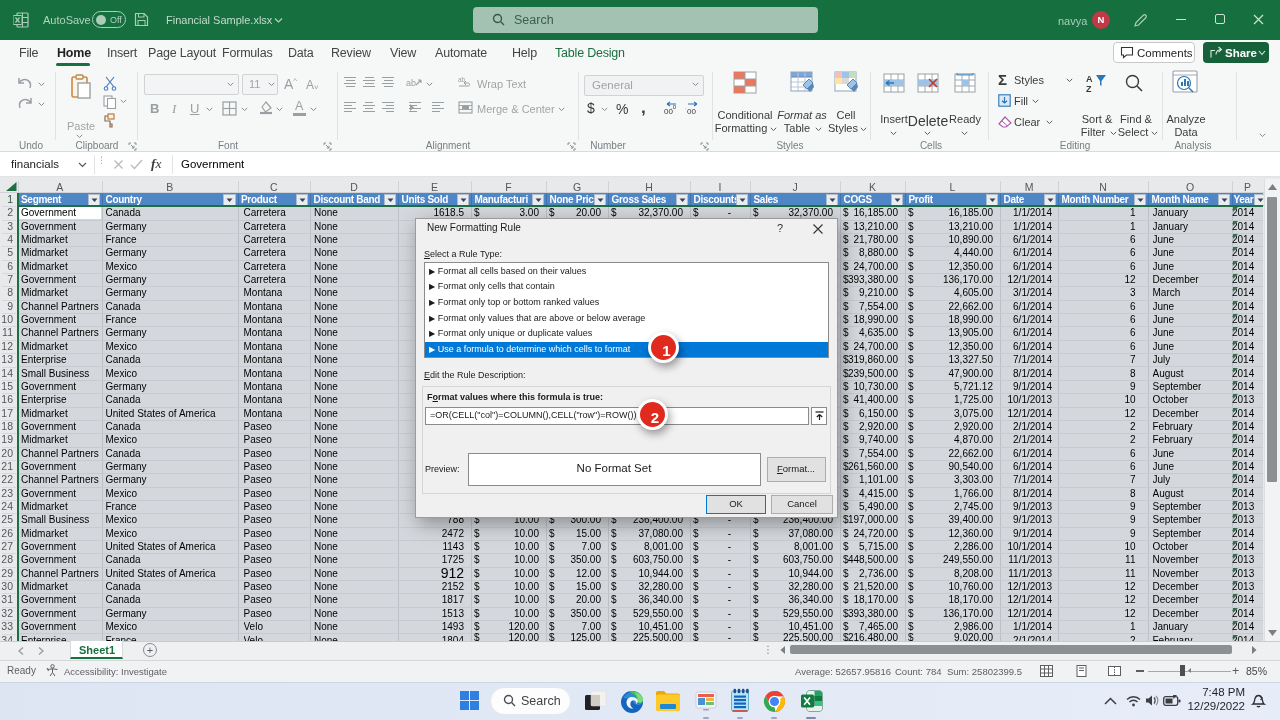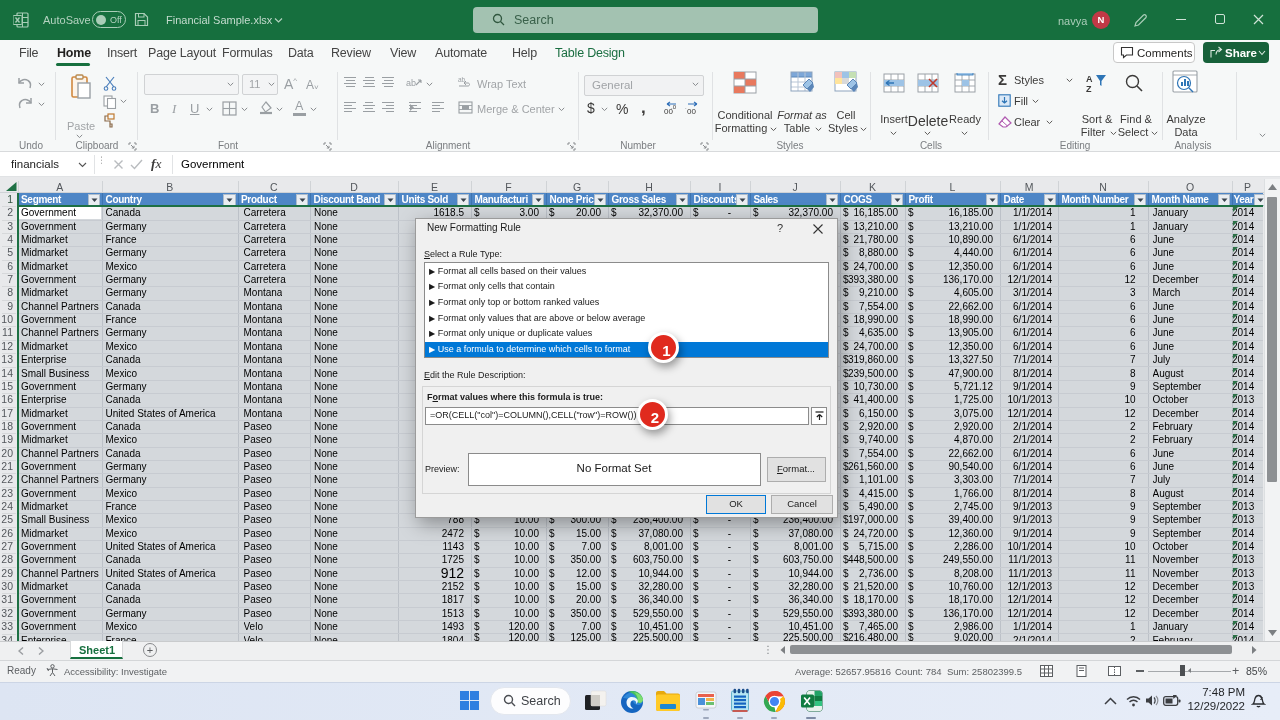--- a/index.html
+++ b/index.html
@@ -241,21 +241,21 @@
 <svg class="ab" style="left:662px;top:101px" width="17" height="14" viewBox="0 0 17 14">
     <text x="2" y="13" font-size="8" fill="#3b3a39">00</text>
     <path d="M14 3 H5 M5 3 L8 1 M5 3 L8 5" stroke="#2f6fb8" stroke-width="1.1" fill="none"></path>
     <text x="9" y="8" font-size="6" fill="#3b3a39">.0</text>
   </svg>
 <svg class="ab" style="left:685px;top:101px" width="17" height="14" viewBox="0 0 17 14">
     <text x="2" y="13" font-size="8" fill="#3b3a39">00</text>
     <path d="M3 3 H12 M12 3 L9 1 M12 3 L9 5" stroke="#2f6fb8" stroke-width="1.1" fill="none"></path>
     <text x="0" y="8" font-size="6" fill="#3b3a39">.</text>
   </svg>
-<div class="ab nw" style="left:638px;top:140px;font-size:10px;color:#7a7d80;transform:translateX(-50%);">Number</div>
+<div class="ab nw" style="left:608px;top:140px;font-size:10px;color:#7a7d80;transform:translateX(-50%);">Number</div>
 <svg class="ab" style="left:700px;top:142px" width="9" height="9" viewBox="0 0 9 9">
     <path d="M1 3 V1 H3 M6 1 H8 V3 M8 6 V8 H6" fill="none" stroke="#8a8d90" stroke-width="1"></path>
     <path d="M3 3 L6 6 M6 6 V3.8 M6 6 H3.8" stroke="#8a8d90" stroke-width="1" fill="none"></path>
   </svg>
 <div class="ab" style="left:712px;top:72px;width:1px;height:68px;background:#e0e2e4;"></div>
 <svg class="ab" style="left:733px;top:71px" width="24" height="23" viewBox="0 0 24 23">
 <rect x="1" y="1" width="22" height="21" fill="#fff" stroke="#9aa0a6" stroke-width="1"></rect>
 <rect x="1" y="1" width="11" height="7" fill="#e8795e"></rect>
     <rect x="12" y="8" width="11" height="7" fill="#e8795e"></rect>
     <rect x="1" y="15" width="11" height="7" fill="#e8795e"></rect>

